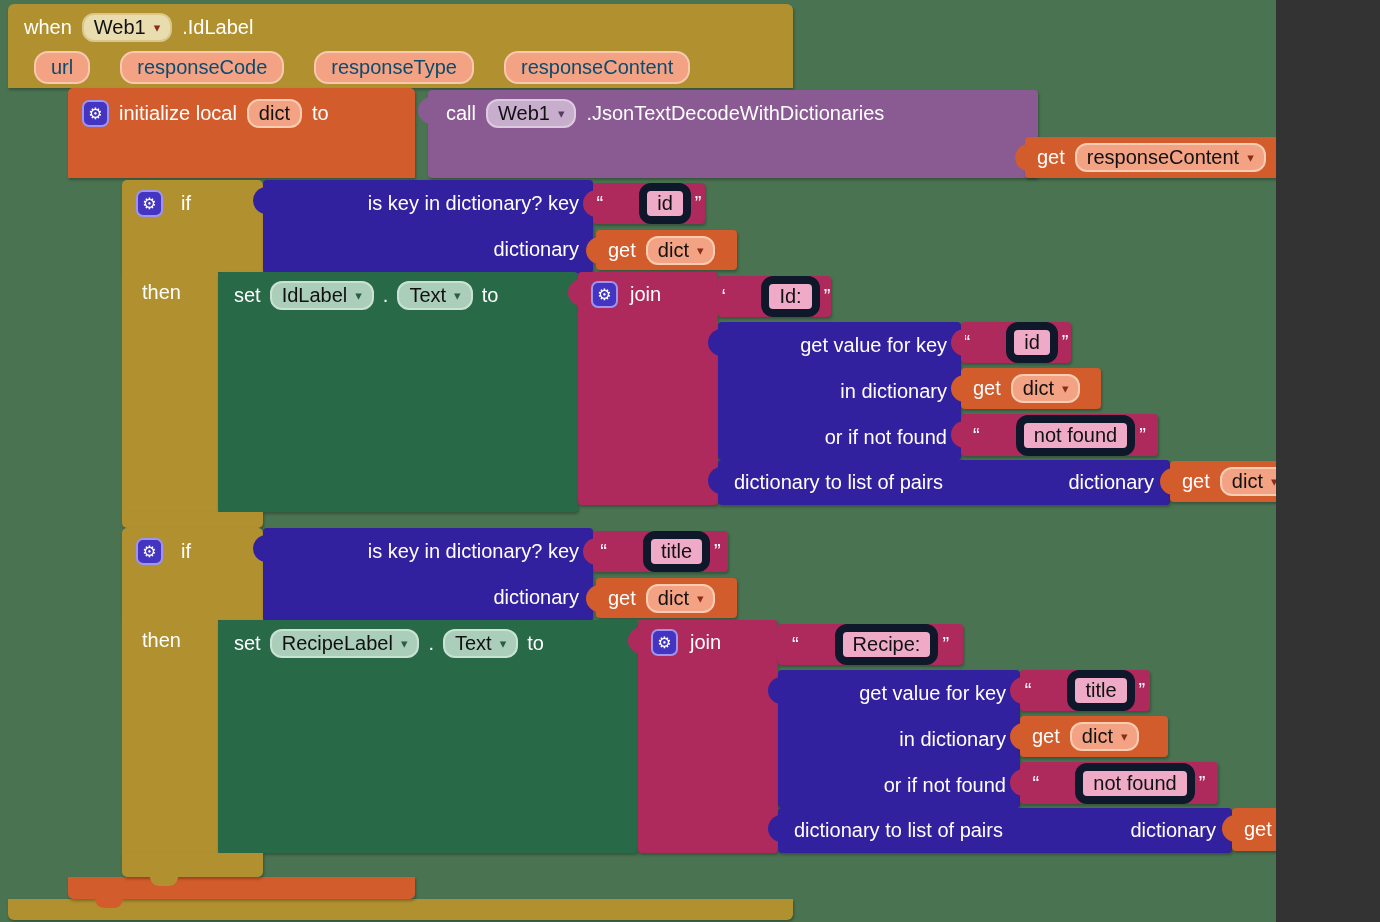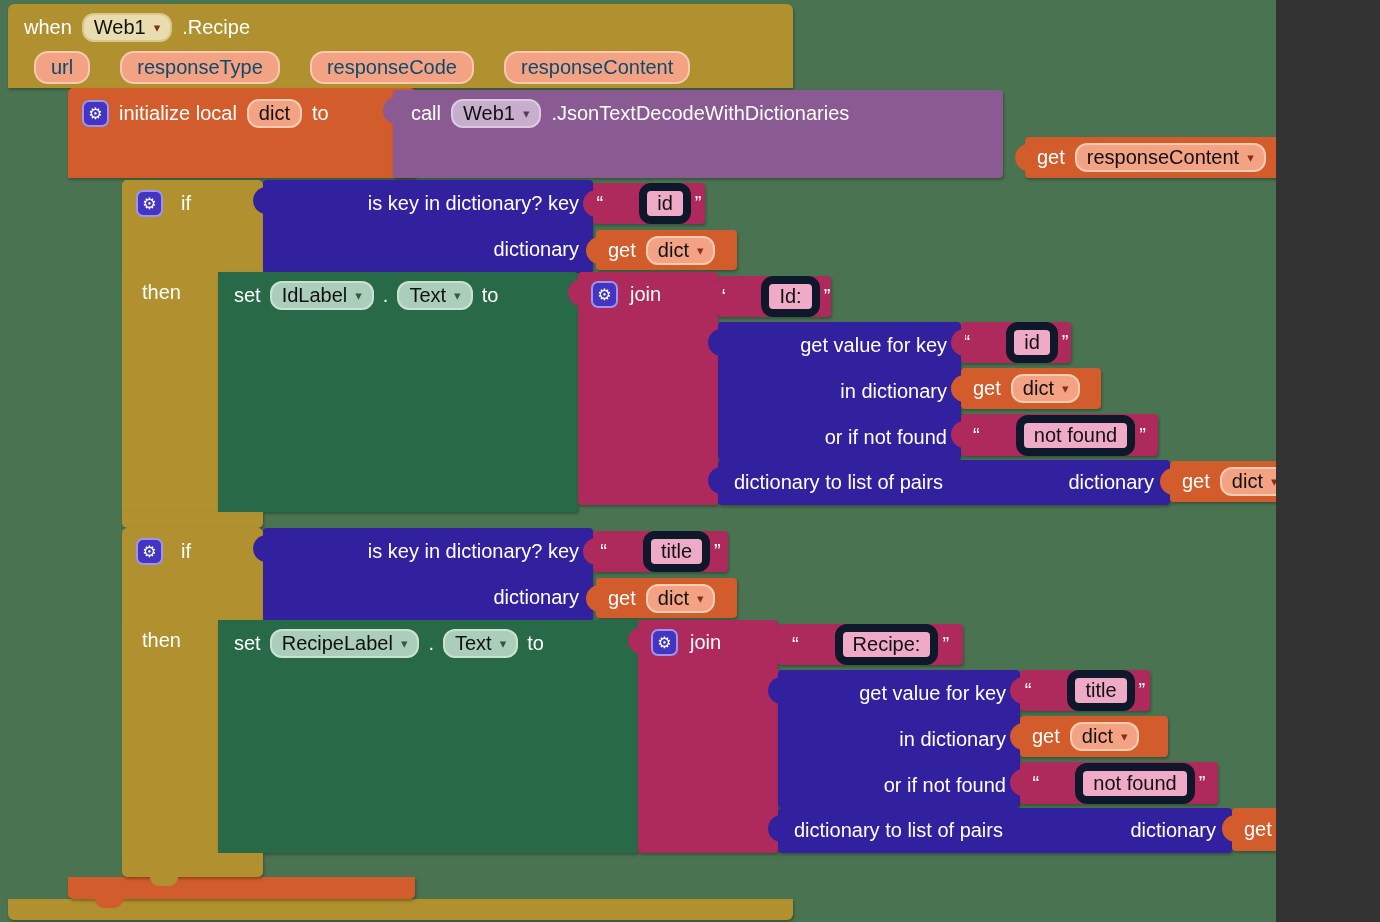--- a/index.html
+++ b/index.html
@@ -53,21 +53,21 @@
   .p-when-bottom{left:8px;top:899px;width:785px;height:21px;border-radius:0 0 6px 6px;}
 
   
   .p-init-header{left:68px;top:88px;width:347px;height:90px;border-radius:5px 5px 0 0;}
   .p-init-r1{padding:11px 0 0 14px;}
   .p-init-spine{left:68px;top:178px;width:54px;height:700px;border-radius:0;box-shadow:none;}
   .p-in{padding:9px 0 0 16px;}
   .p-init-bottom{left:68px;top:877px;width:347px;height:22px;border-radius:0 0 5px 5px;}
 
   
-  .p-call{left:393px;top:90px;width:610px;height:88px;}
+  .p-call{left:428px;top:90px;width:610px;height:88px;}
   .p-call-r1{padding:9px 0 0 18px;}
   .p-call-r2{height:40px;display:flex;align-items:center;justify-content:flex-end;padding-right:40px;}
   .p-getresp{left:1025px;top:137px;width:298px;height:41px;display:flex;align-items:center;gap:10px;padding-left:12px;}
 
   
   .p-if1-header{left:122px;top:180px;width:141px;height:92px;border-radius:5px 5px 0 0;}
   .p-if-r{padding:10px 0 0 14px;gap:18px;}
   .p-cond1{left:263px;top:180px;width:330px;height:93px;display:flex;flex-direction:column;justify-content:center;}
   .p-strid1{left:593px;top:183px;width:112px;height:41px;}
   .strrow{display:flex;align-items:center;justify-content:center;height:100%;}
@@ -116,26 +116,26 @@
 
 <div id="canvas" style="background: rgb(74, 115, 81);">
 
   <div class="blk gold p-when-header">
     <div class="hrow p-when-r1">
       <span class="lbl">when</span>
       <span class="field f-beige">
         <span>Web1</span>
         <span class="tri tri-red">▾</span>
       </span>
-      <span class="lbl">.Recipe</span>
+      <span class="lbl">.IdLabel</span>
     </div>
     <div class="p-when-r2">
       <span class="badge">url</span>
+      <span class="badge">responseCode</span>
       <span class="badge">responseType</span>
-      <span class="badge">responseCode</span>
       <span class="badge">responseContent</span>
     </div>
   </div>
   <div class="blk gold p-when-bottom"></div>
 
   <div class="blk orange p-init-header">
     <div class="hrow p-init-r1">
       <span class="gear">⚙</span>
       <span class="lbl">initialize local</span>
       <span class="field f-salmon">

